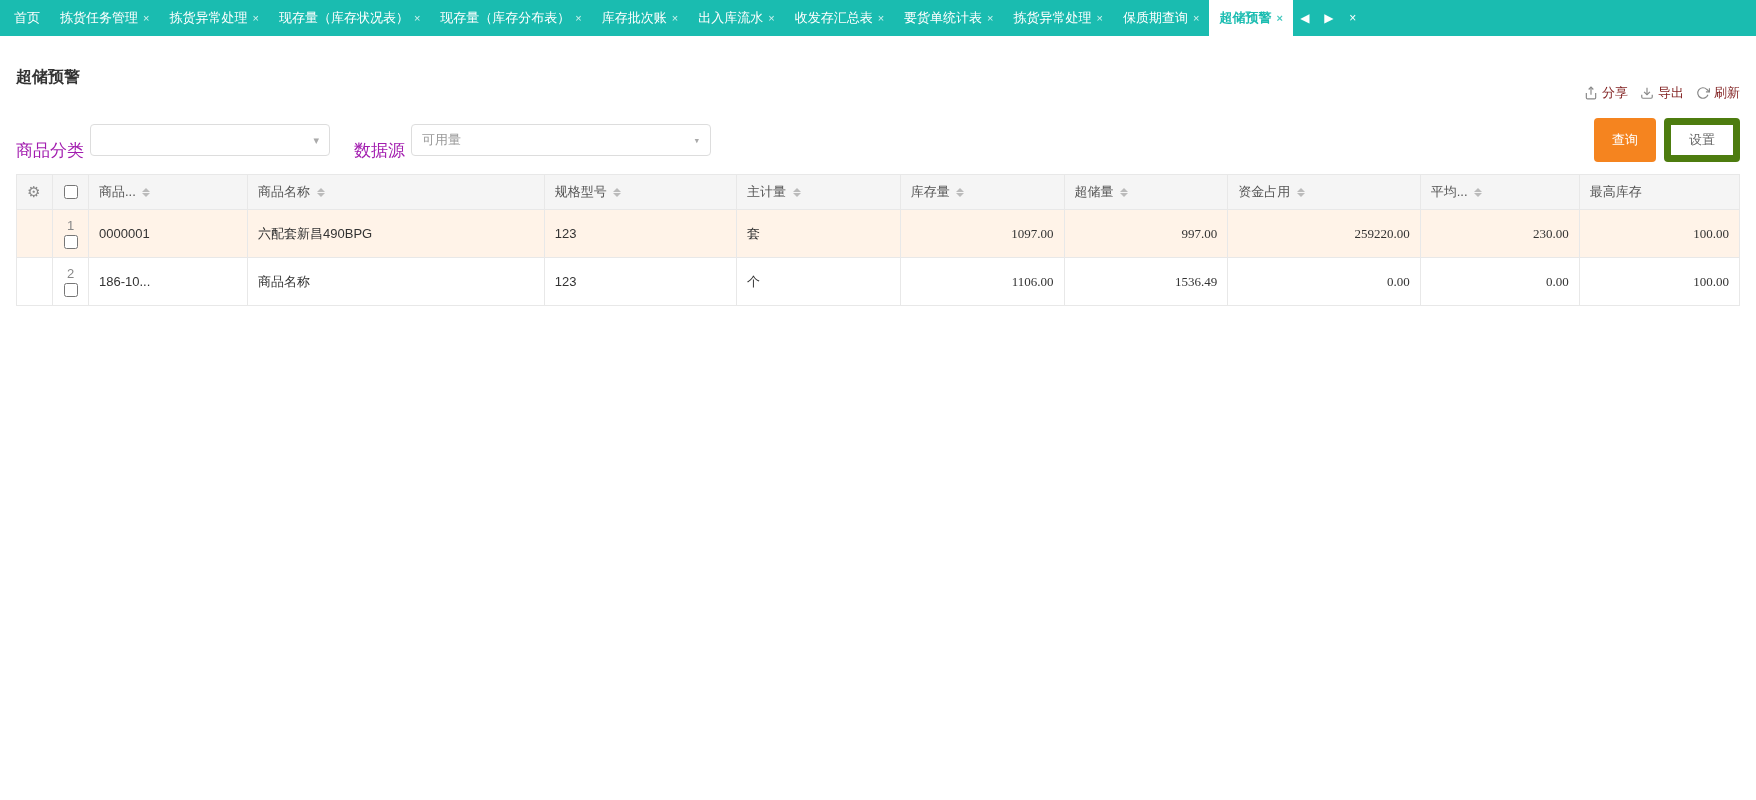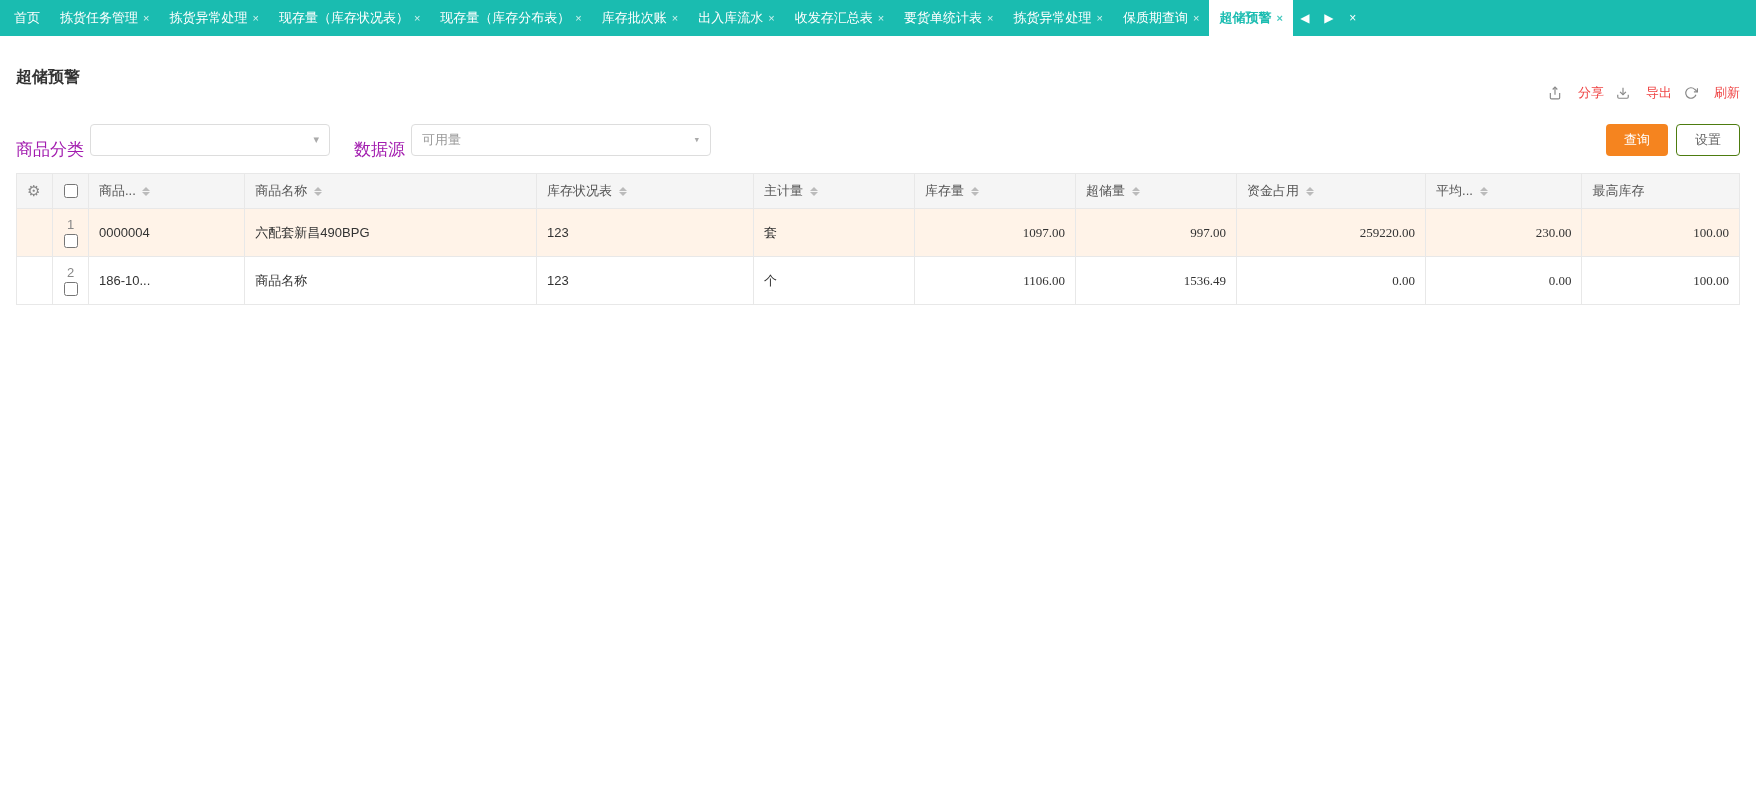--- a/index.html
+++ b/index.html
@@ -63,24 +63,24 @@
       color: #333;
     }
     .header-actions {
       display: flex;
       align-items: center;
       gap: 12px;
     }
     .action-link {
       display: inline-flex;
       align-items: center;
-      color: #ef4444;
-      font-size: 13px;
-      cursor: pointer;
-      gap: 16px;
+      color: #7f1d1d;
+      font-size: 13px;
+      cursor: pointer;
+      gap: 4px;
       margin-top: 32px;
     }
 
     
     .filter-row {
       display: flex;
       align-items: center;
       gap: 24px;
       margin-bottom: 12px;
     }
@@ -128,21 +128,21 @@
       color: #fff;
       border: none;
       border-radius: 4px;
       padding: 6px 18px;
       font-size: 13px;
       cursor: pointer;
     }
     .btn-setting {
       background: #fff;
       color: #666;
-      border: 1px solid #4d7c0f;
+      border: 7px solid #4d7c0f;
       border-radius: 4px;
       padding: 6px 18px;
       font-size: 13px;
       cursor: pointer;
     }
 
     
     .data-table {
       width: 100%;
       border-collapse: collapse;
@@ -339,21 +339,21 @@
           </span>
         </th>
         <th>
           <span>商品名称</span>
           <span class="sort-icon">
             <span class="sort-up"></span>
               <span class="sort-down"></span>
           </span>
         </th>
         <th>
-          <span>库存状况表</span>
+          <span>规格型号</span>
           <span class="sort-icon">
             <span class="sort-up"></span>
               <span class="sort-down"></span>
           </span>
         </th>
         <th>
           <span>主计量</span>
           <span class="sort-icon">
             <span class="sort-up"></span>
               <span class="sort-down"></span>
@@ -395,21 +395,21 @@
     <tbody id="table-body">
 
     <tr class="row-highlight">
       <td class="td-center"></td>
       <td class="td-center">
         <div style="display:flex; flex-direction:column; align-items:center; gap:2px;">
           <span style="color:#888;">1</span>
           <input type="checkbox" style="">
         </div>
       </td>
-      <td>0000004</td>
+      <td>0000001</td>
       <td>六配套新昌490BPG</td>
       <td>123</td>
       <td>套</td>
       <td class="td-num">1097.00</td>
       <td class="td-num">997.00</td>
       <td class="td-num">259220.00</td>
       <td class="td-num">230.00</td>
       <td class="td-num">100.00</td>
     </tr>
         <tr class="row-normal">

